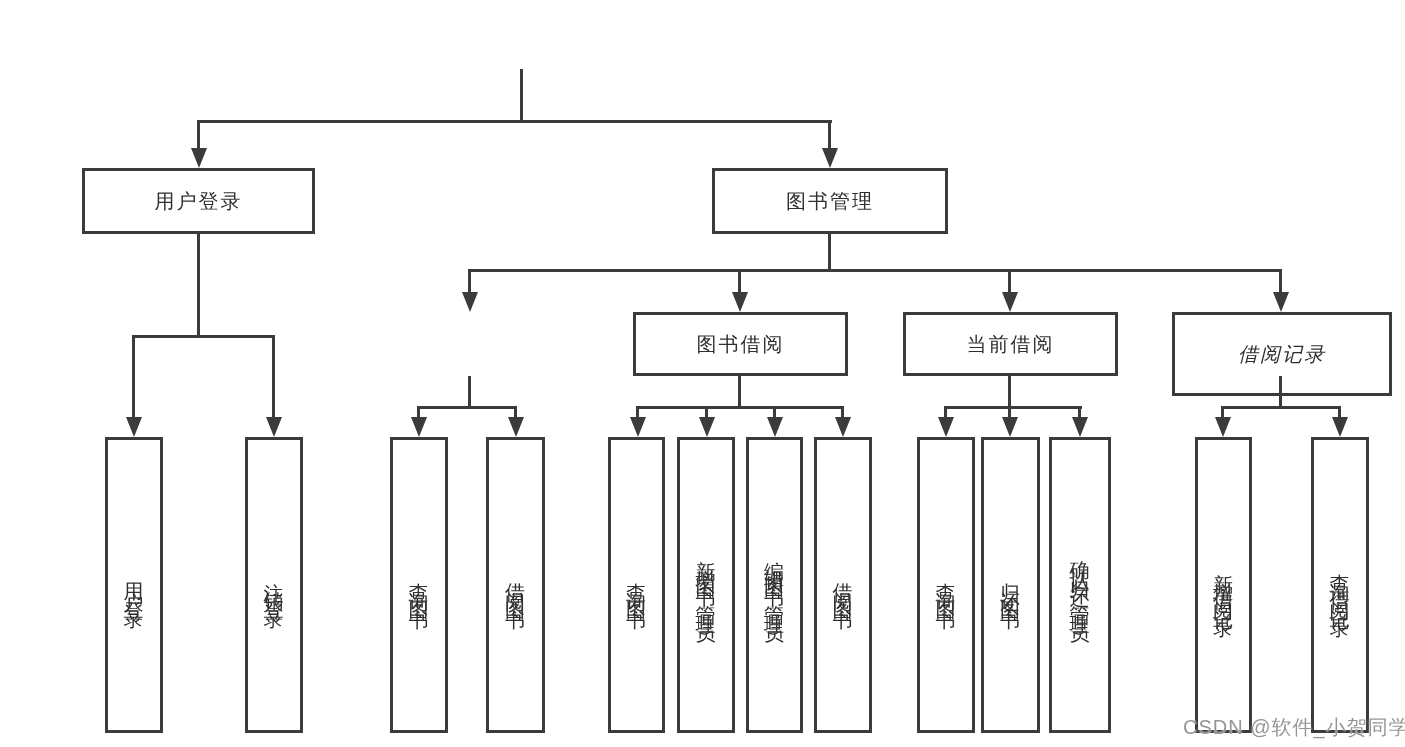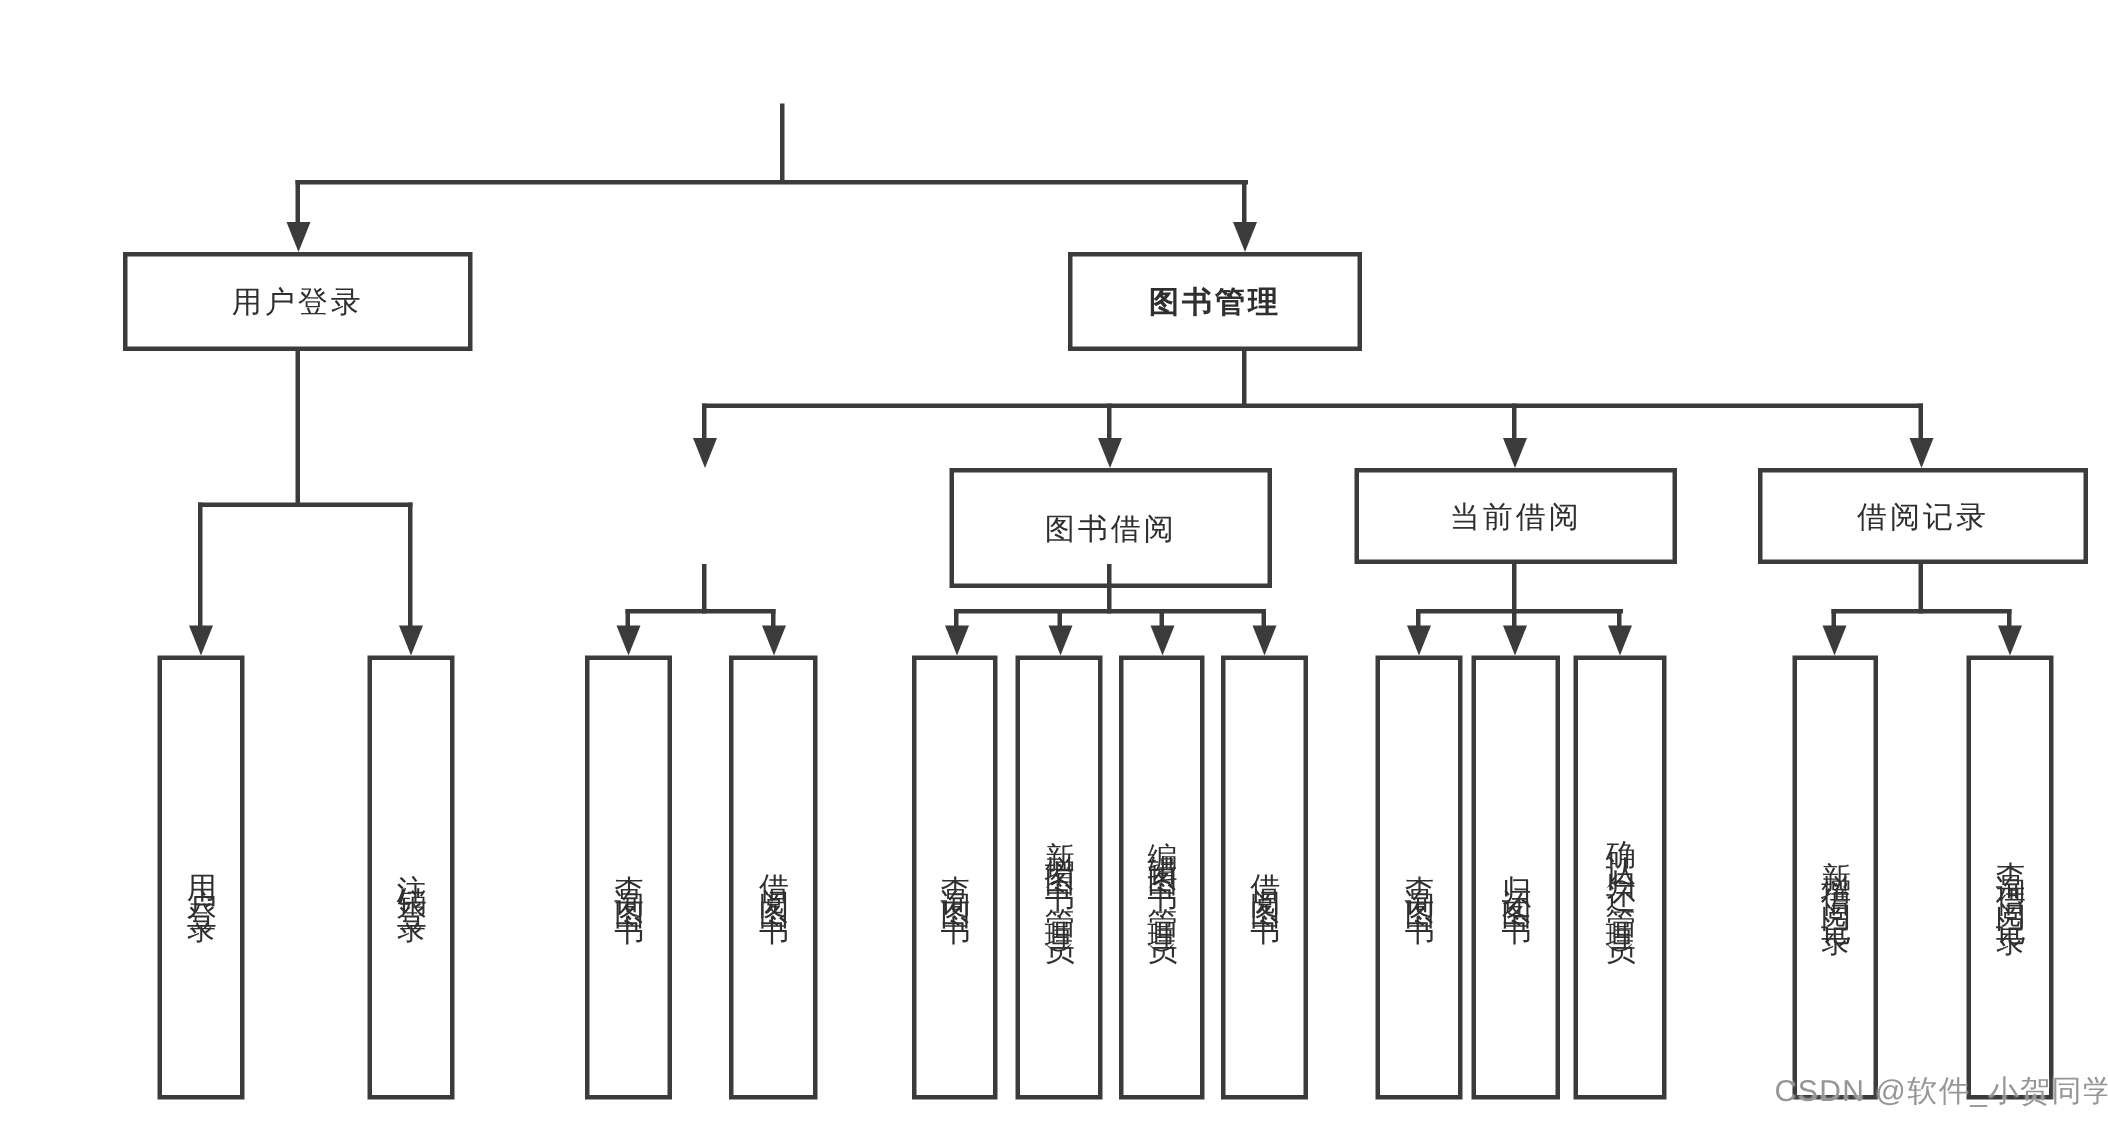--- a/index.html
+++ b/index.html
@@ -69,31 +69,31 @@
 </style>
 </head>
 <body>
 
 <div class="canvas">
 
 
   <div class="hbox" style="left:82px; top:168px; width:233px; height:66px;">
     <span>用户登录</span>
   </div>
-  <div class="hbox" style="left:712px; top:168px; width:196px; height:66px;font-weight:bold;">
+  <div class="hbox" style="left:712px; top:168px; width:236px; height:66px;">
     <span>图书管理</span>
   </div>
 
-  <div class="hbox" style="left:633px; top:312px; width:215px; height:80px;justify-content:center;">
+  <div class="hbox" style="left:633px; top:312px; width:215px; height:64px;justify-content:center;">
     <span>图书借阅</span>
   </div>
   <div class="hbox" style="left:903px; top:312px; width:215px; height:64px;">
     <span>当前借阅</span>
   </div>
-  <div class="hbox" style="left:1172px; top:312px; width:220px; height:64px;">
+  <div class="hbox" style="left:1172px; top:312px; width:220px; height:84px;font-style:italic;">
     <span>借阅记录</span>
   </div>
 
   <div class="vbox" style="left:105px; top:437px; width:58px; height:296px;">
     <span>用户登录</span>
   </div>
   <div class="vbox" style="left:245px; top:437px; width:58px; height:296px;">
     <span>注销登录</span>
   </div>
 

